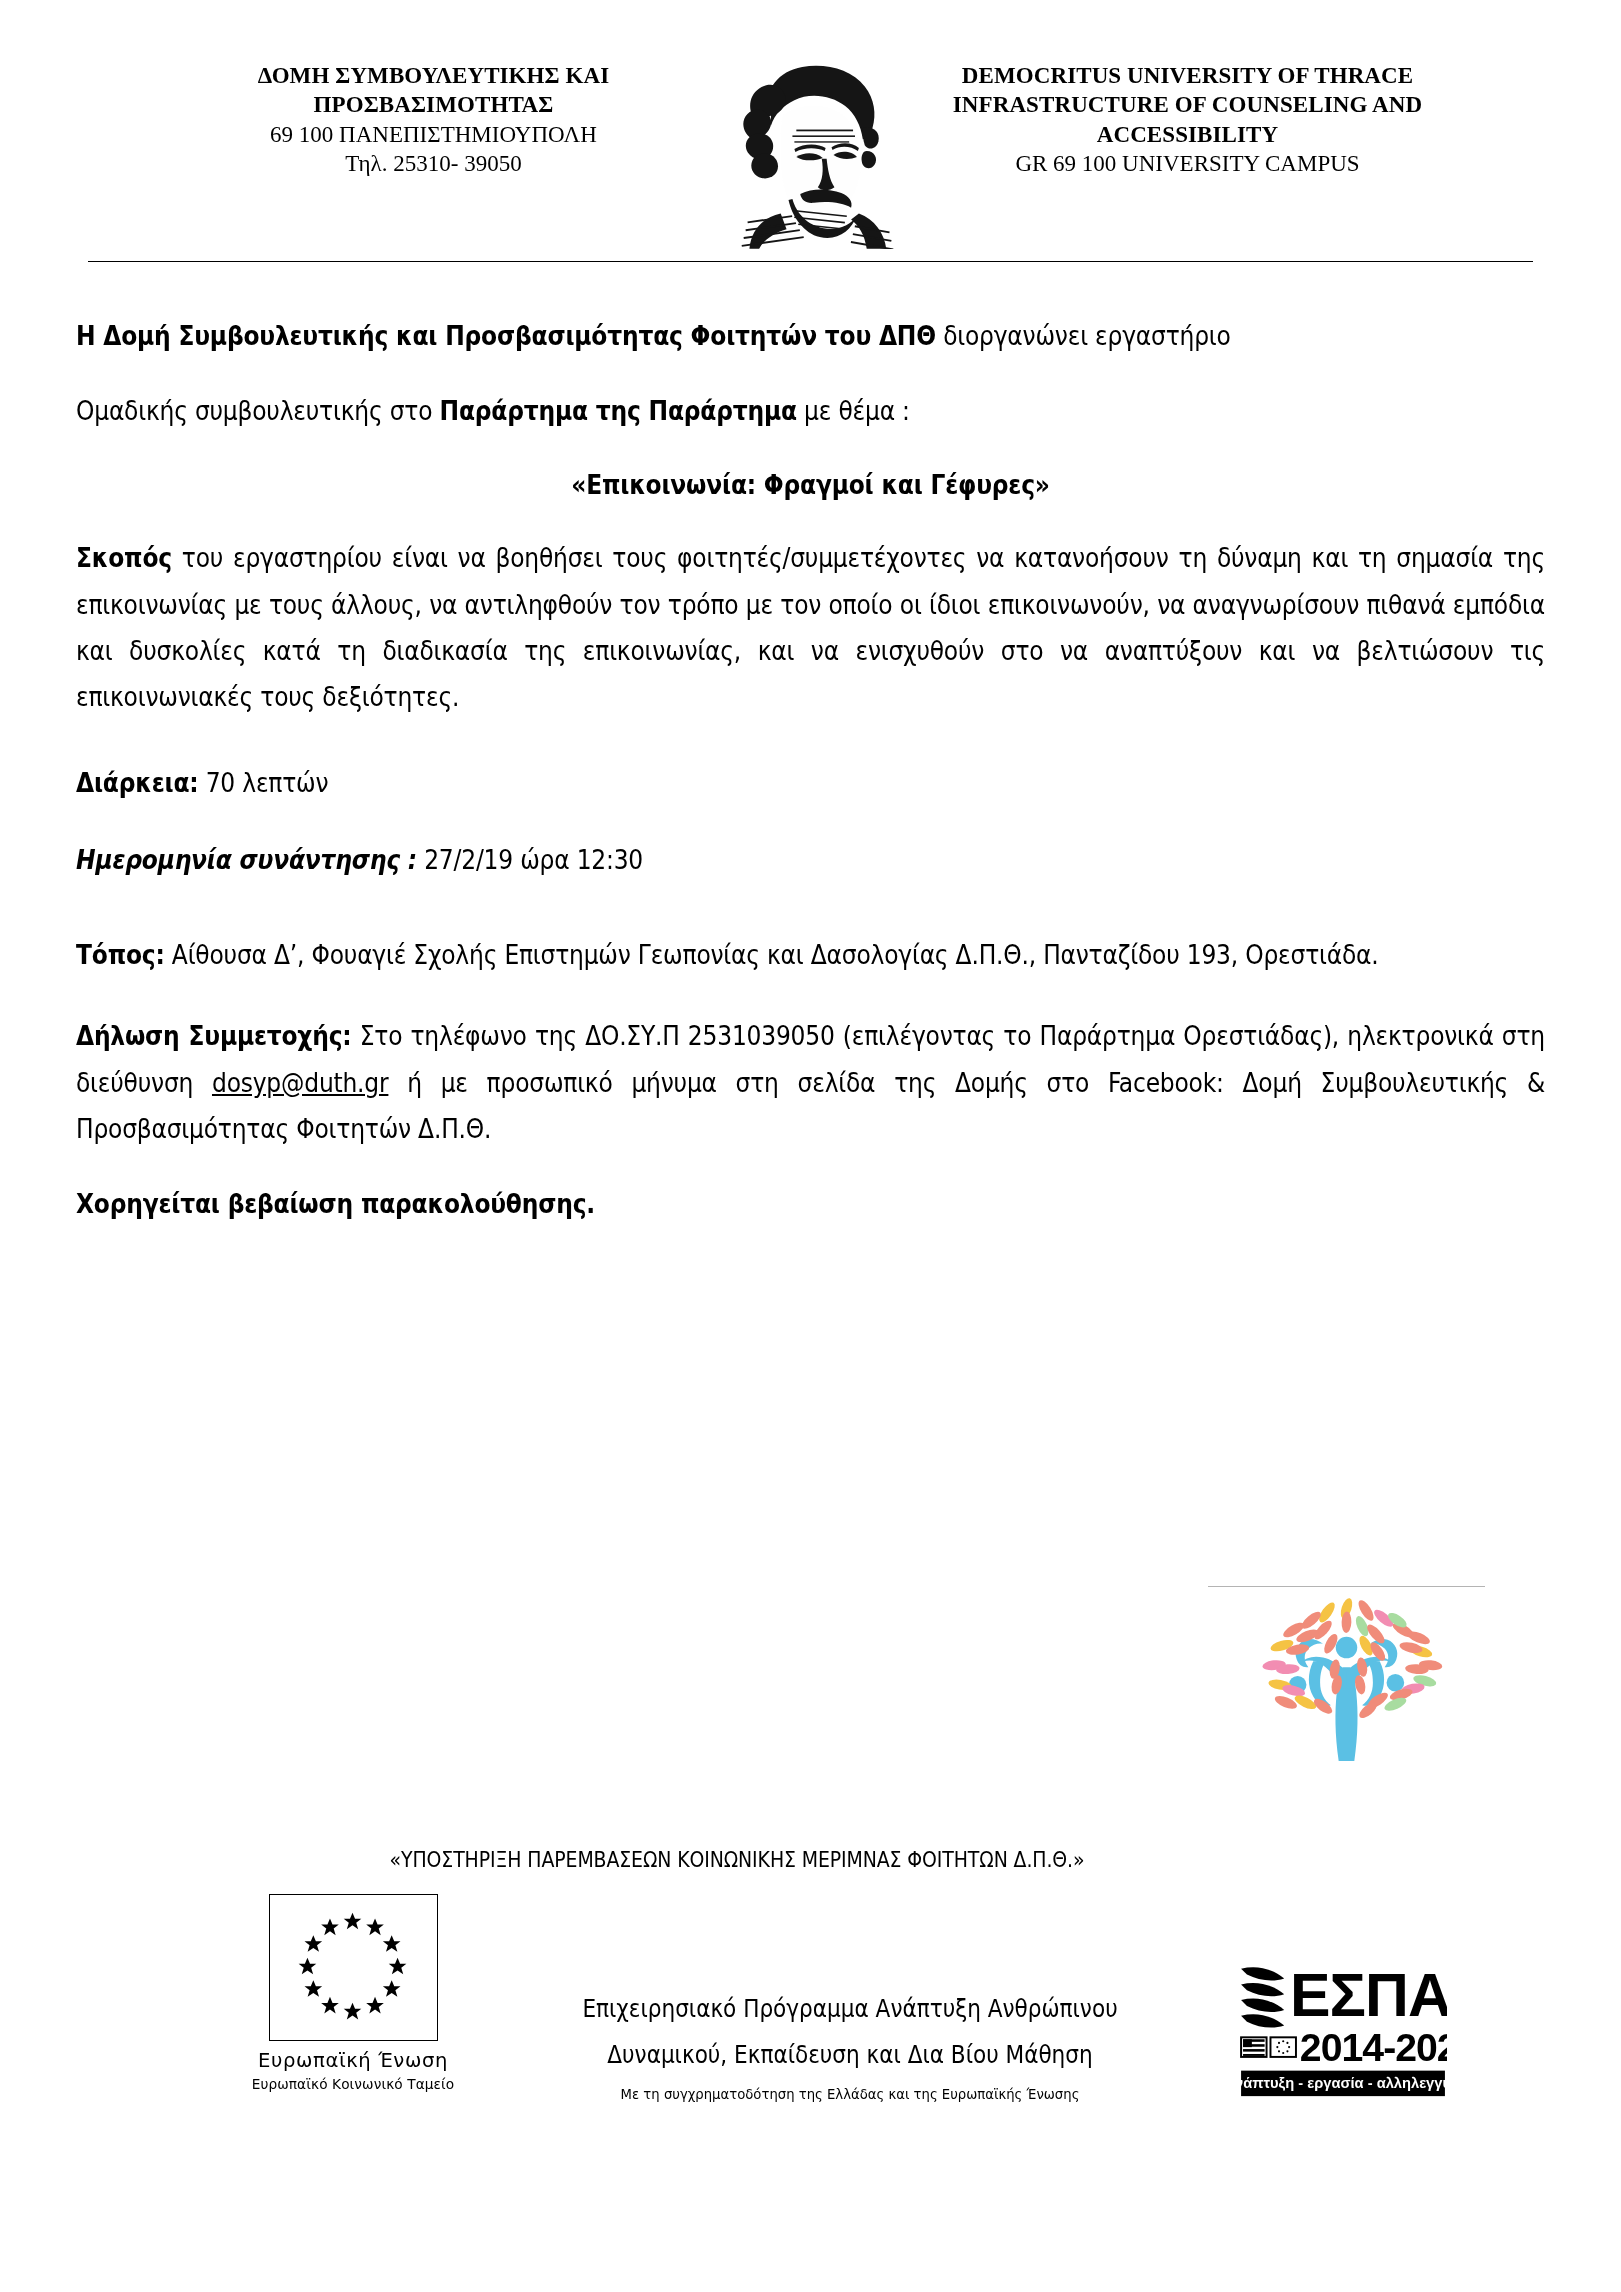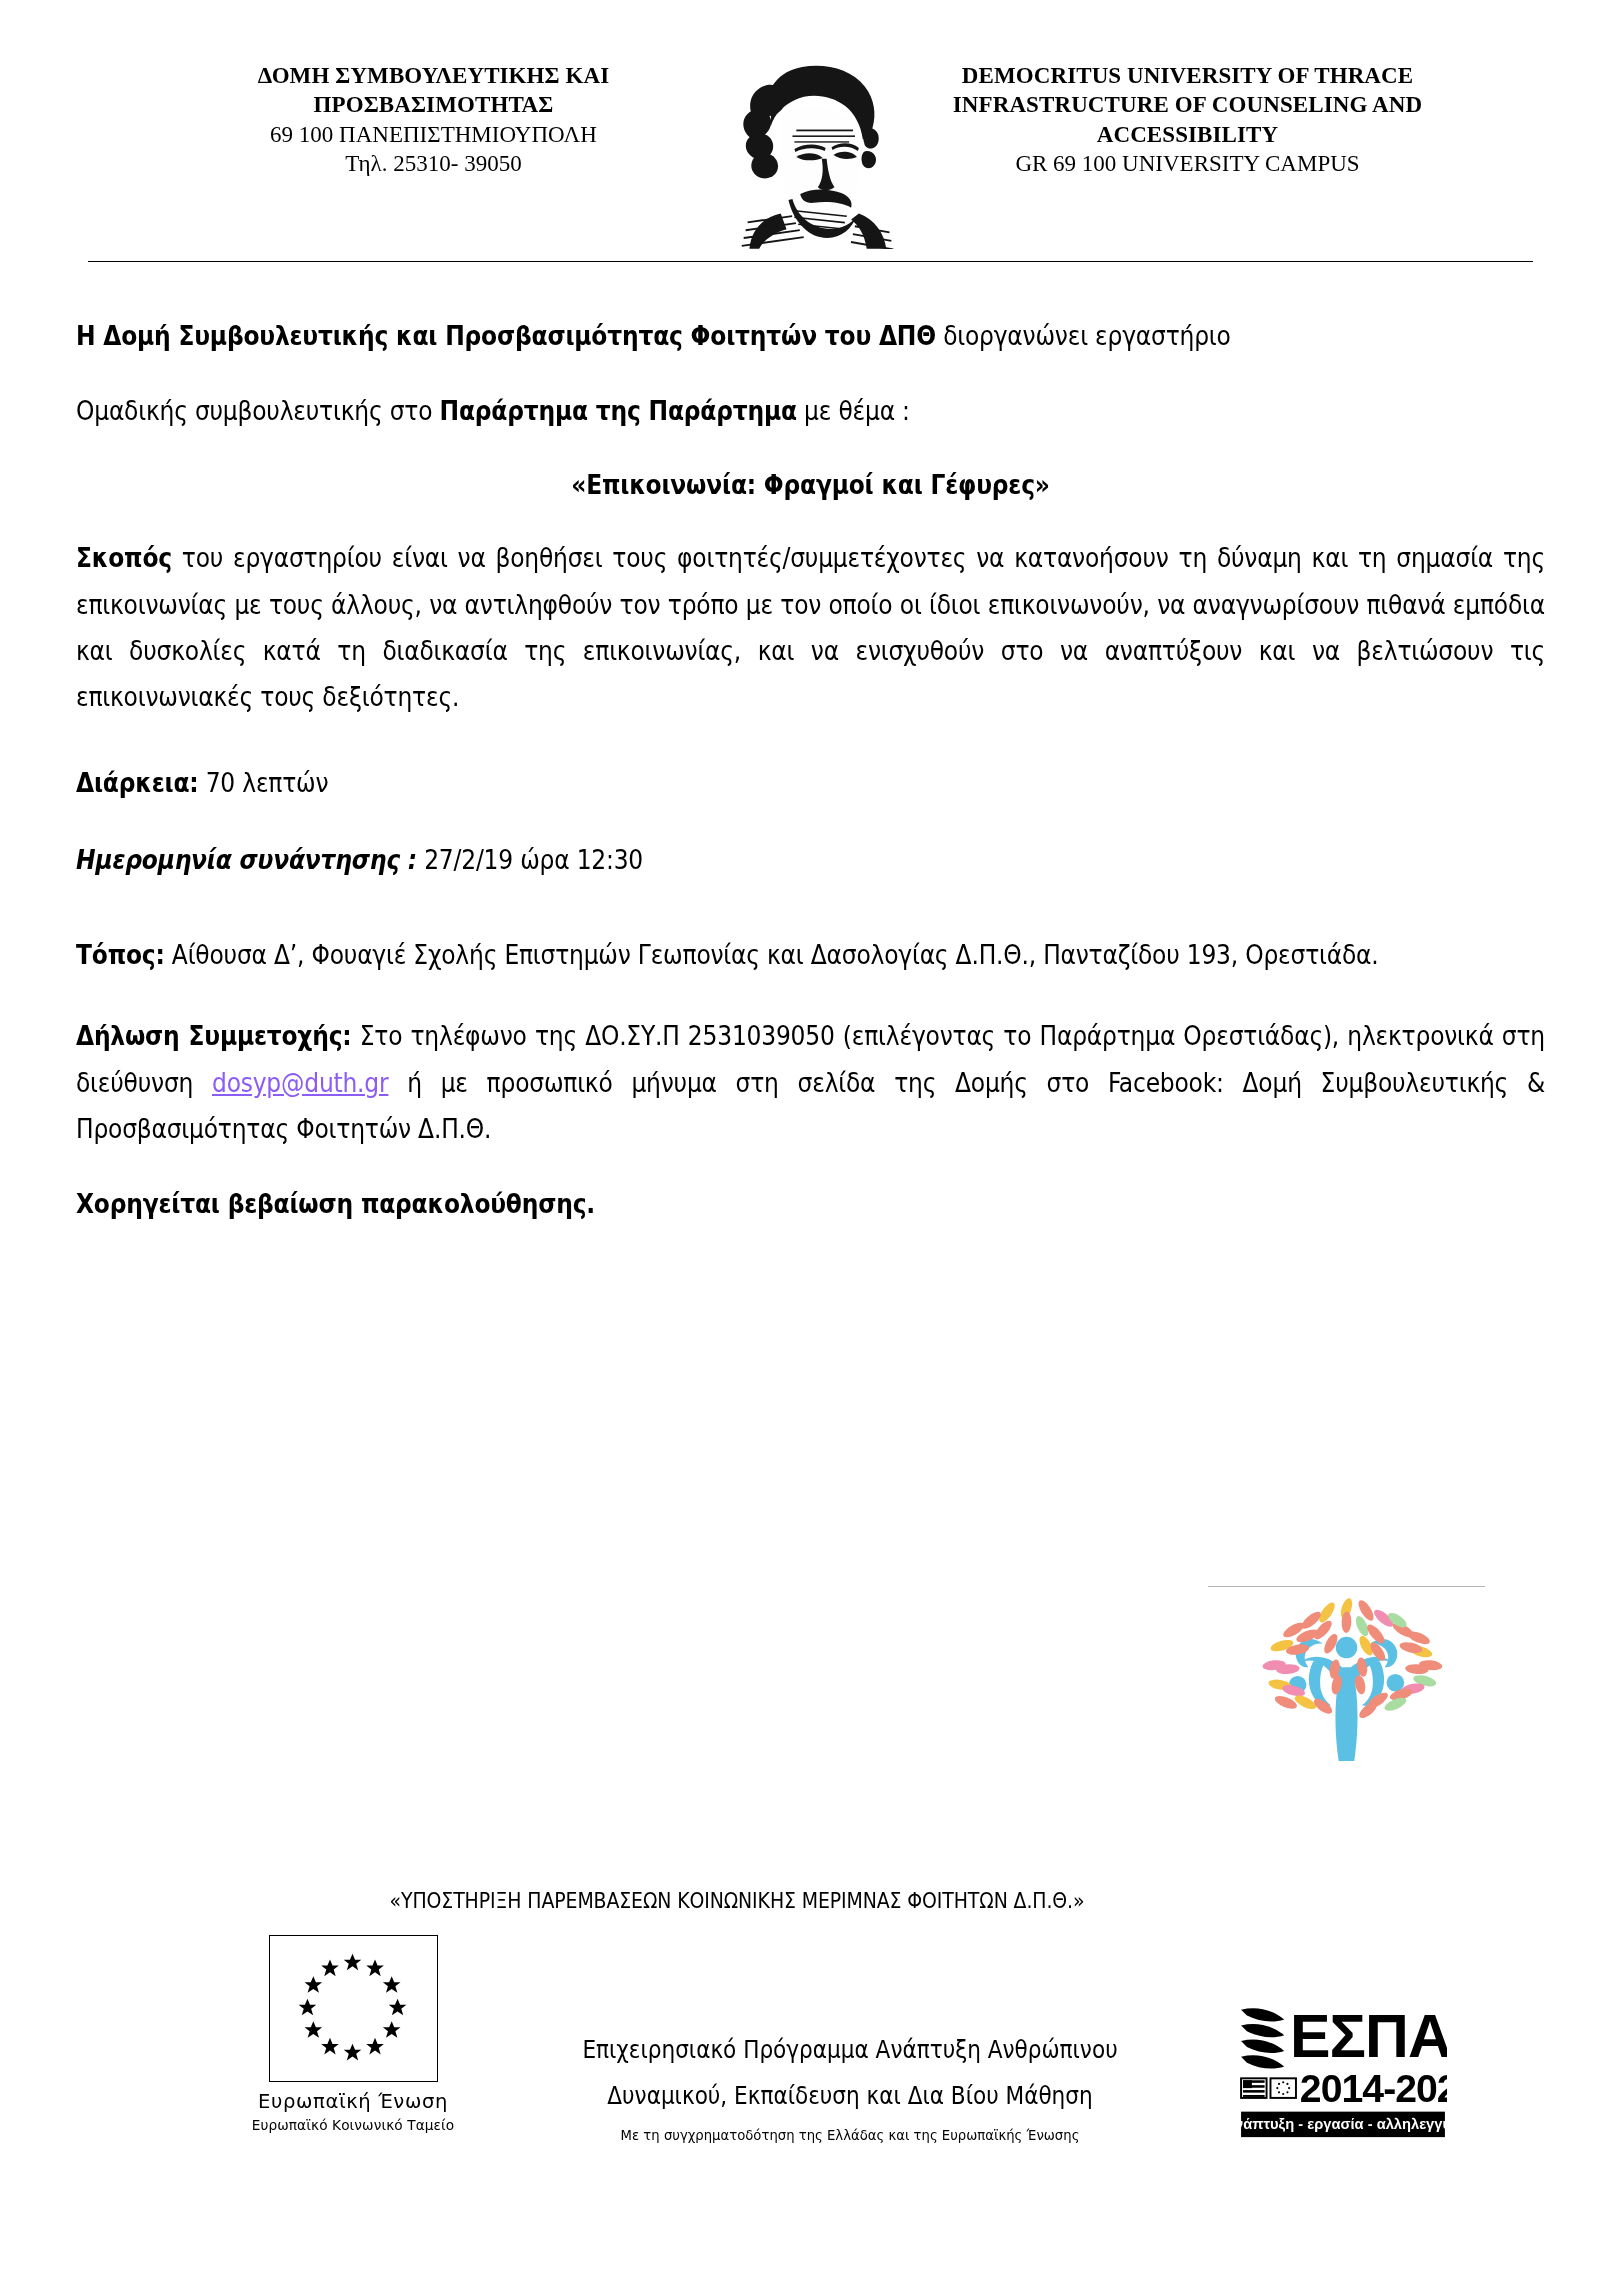--- a/index.html
+++ b/index.html
@@ -88,42 +88,42 @@
   .lead-2 { margin-top: 29px; }
   .title-line { margin-top: 27.4px; font-weight: bold; }
   .purpose { margin-top: 27.4px; }
   .dur     { margin-top: 39px; }
   .date    { margin-top: 31px; }
   .place   { margin-top: 49px; }
   .signup  { margin-top: 35px; }
   .cert    { margin-top: 29px; font-weight: bold; }
 
   a.maillink {
-    color: #8b5cf6;
+    color: #000000;
     text-decoration: underline;
   }
 
   
   .tree-box {
     position: absolute;
     left: 1208px;
     top: 1586px;
     width: 277px;
     height: 188px;
     border-top: 1.5px solid #b4b4b4;
     background: #ffffff;
     box-sizing: border-box;
   }
   .tree-box svg { display: block; margin: 0 auto; }
 
   
   .footer {
     position: absolute;
     left: 0;
-    top: 1889px;
+    top: 1848px;
     width: 1621px;
   }
   .footer-title {
     text-align: center;
     font-family: "DejaVu Sans", sans-serif;
     font-size: 21px;
     font-stretch: condensed;
     letter-spacing: -0.1px;
     margin-left: -147px;
   }

